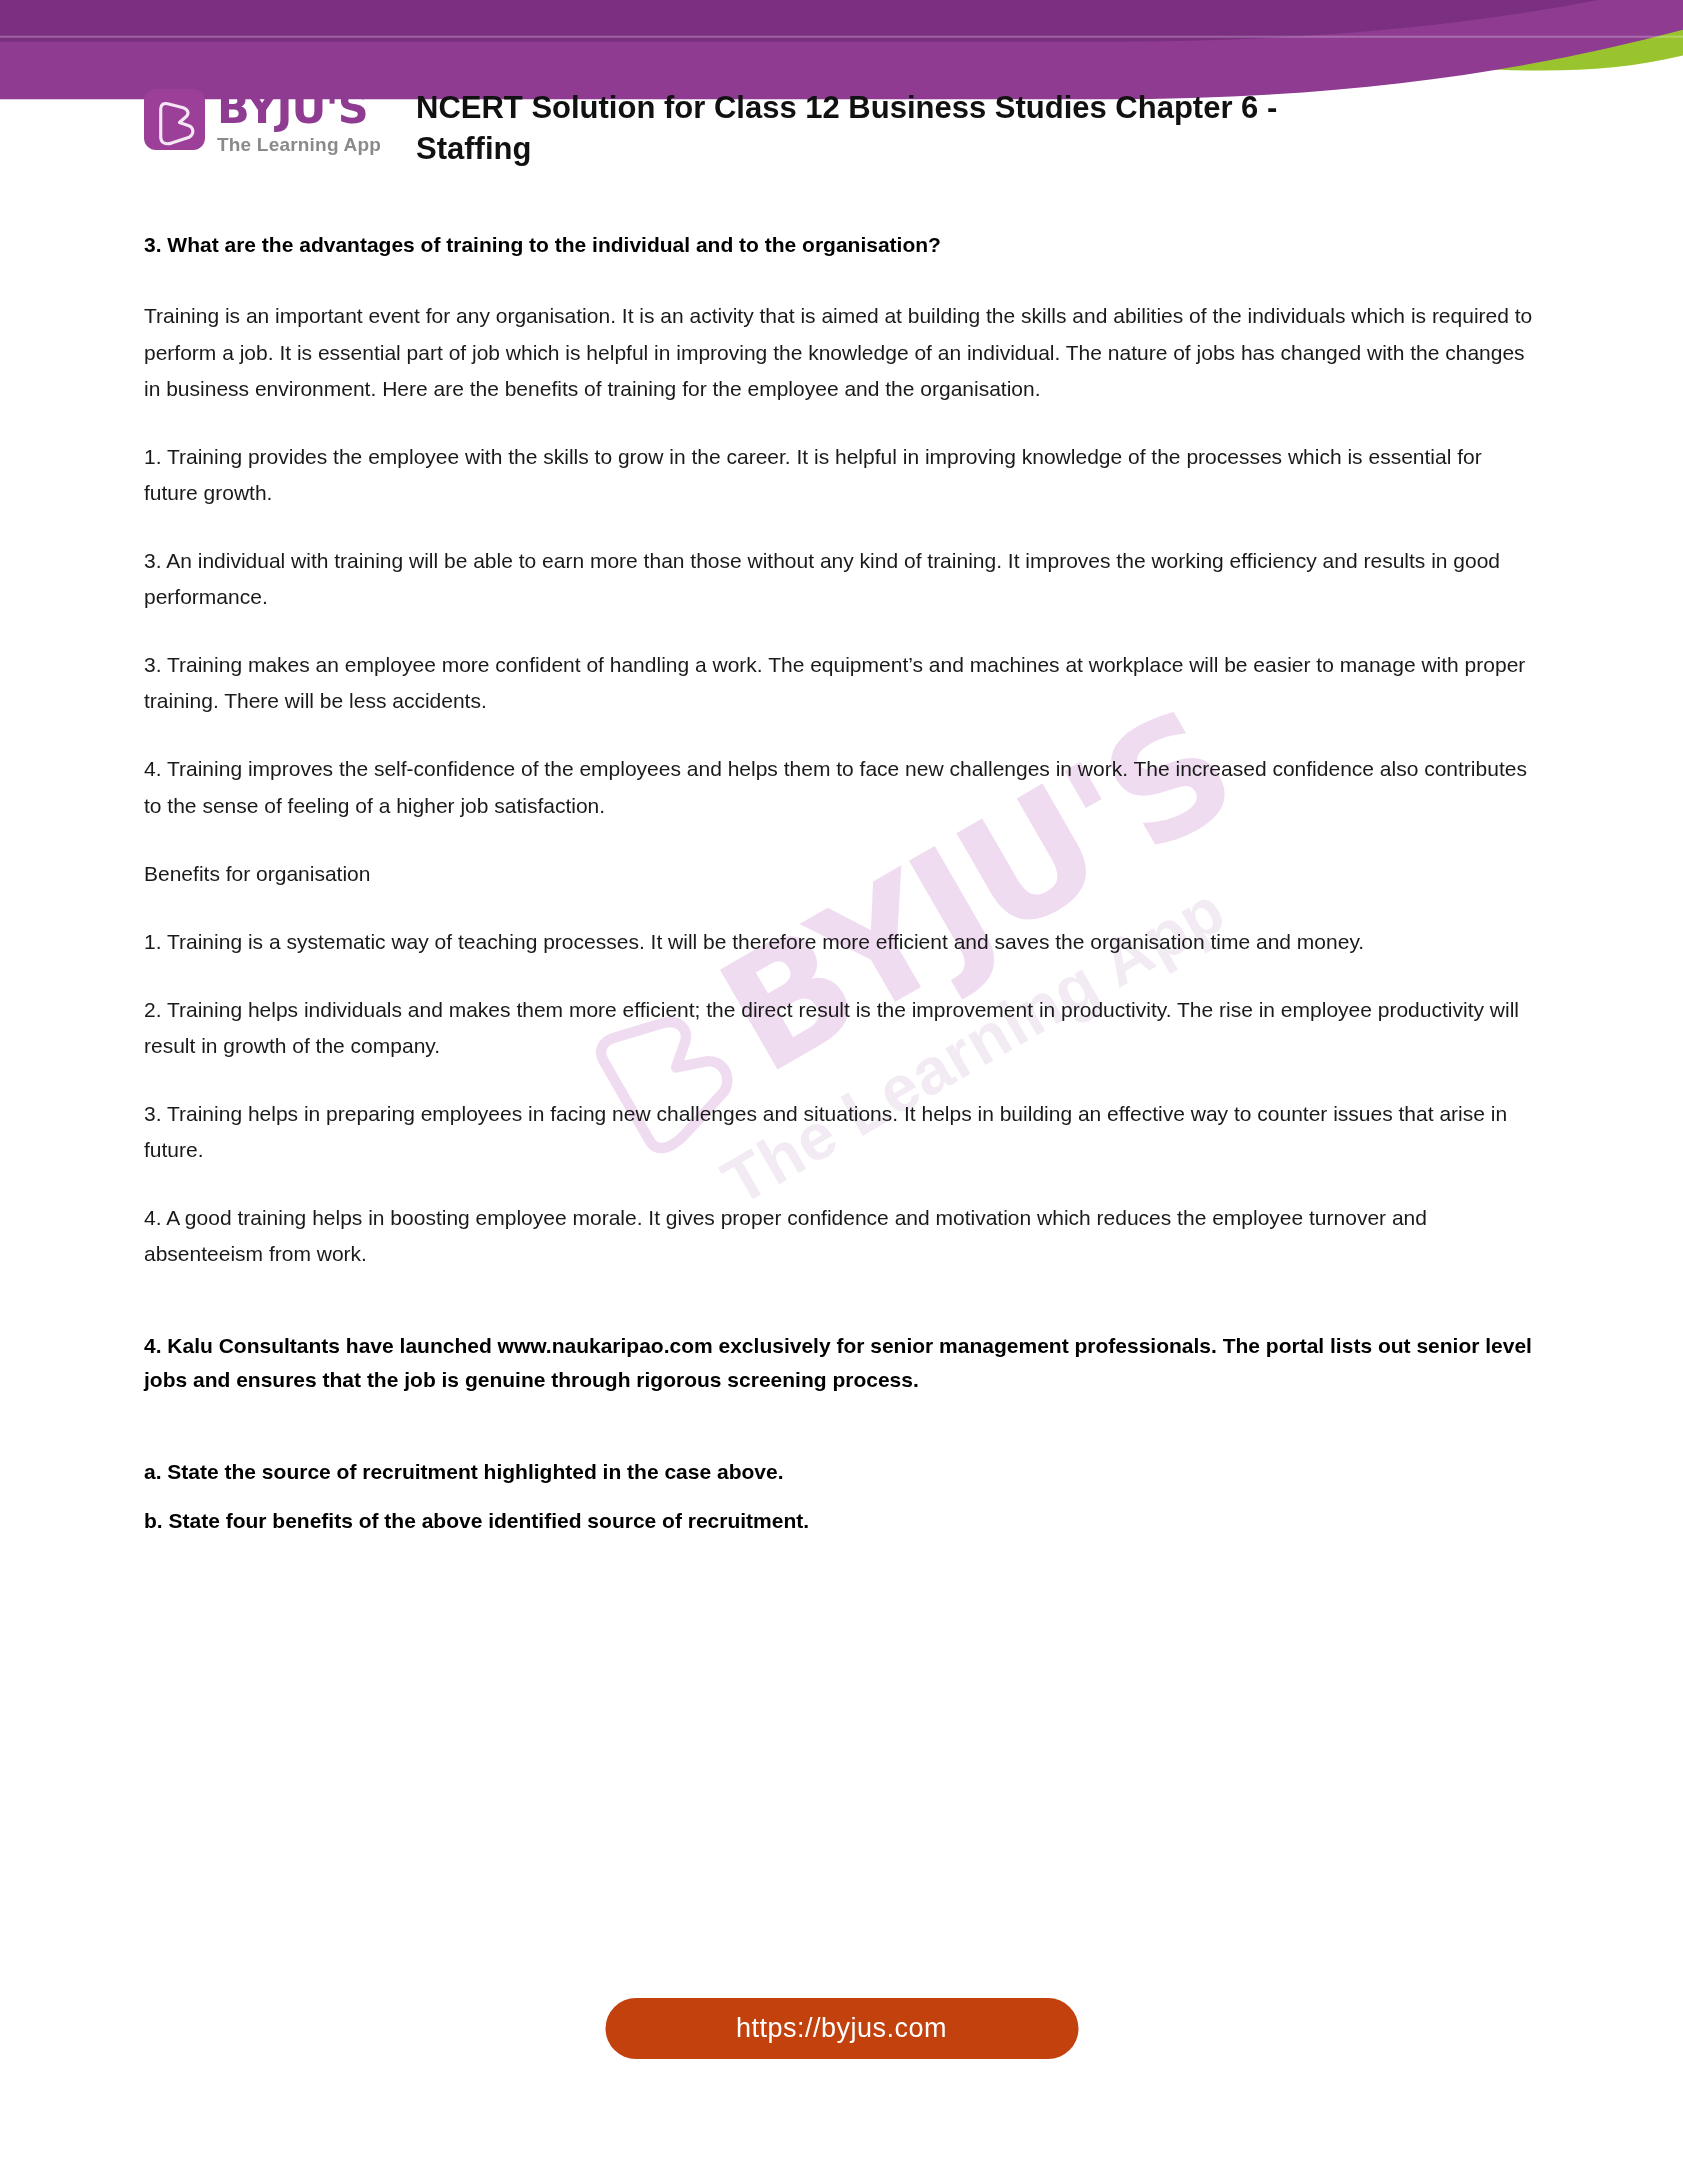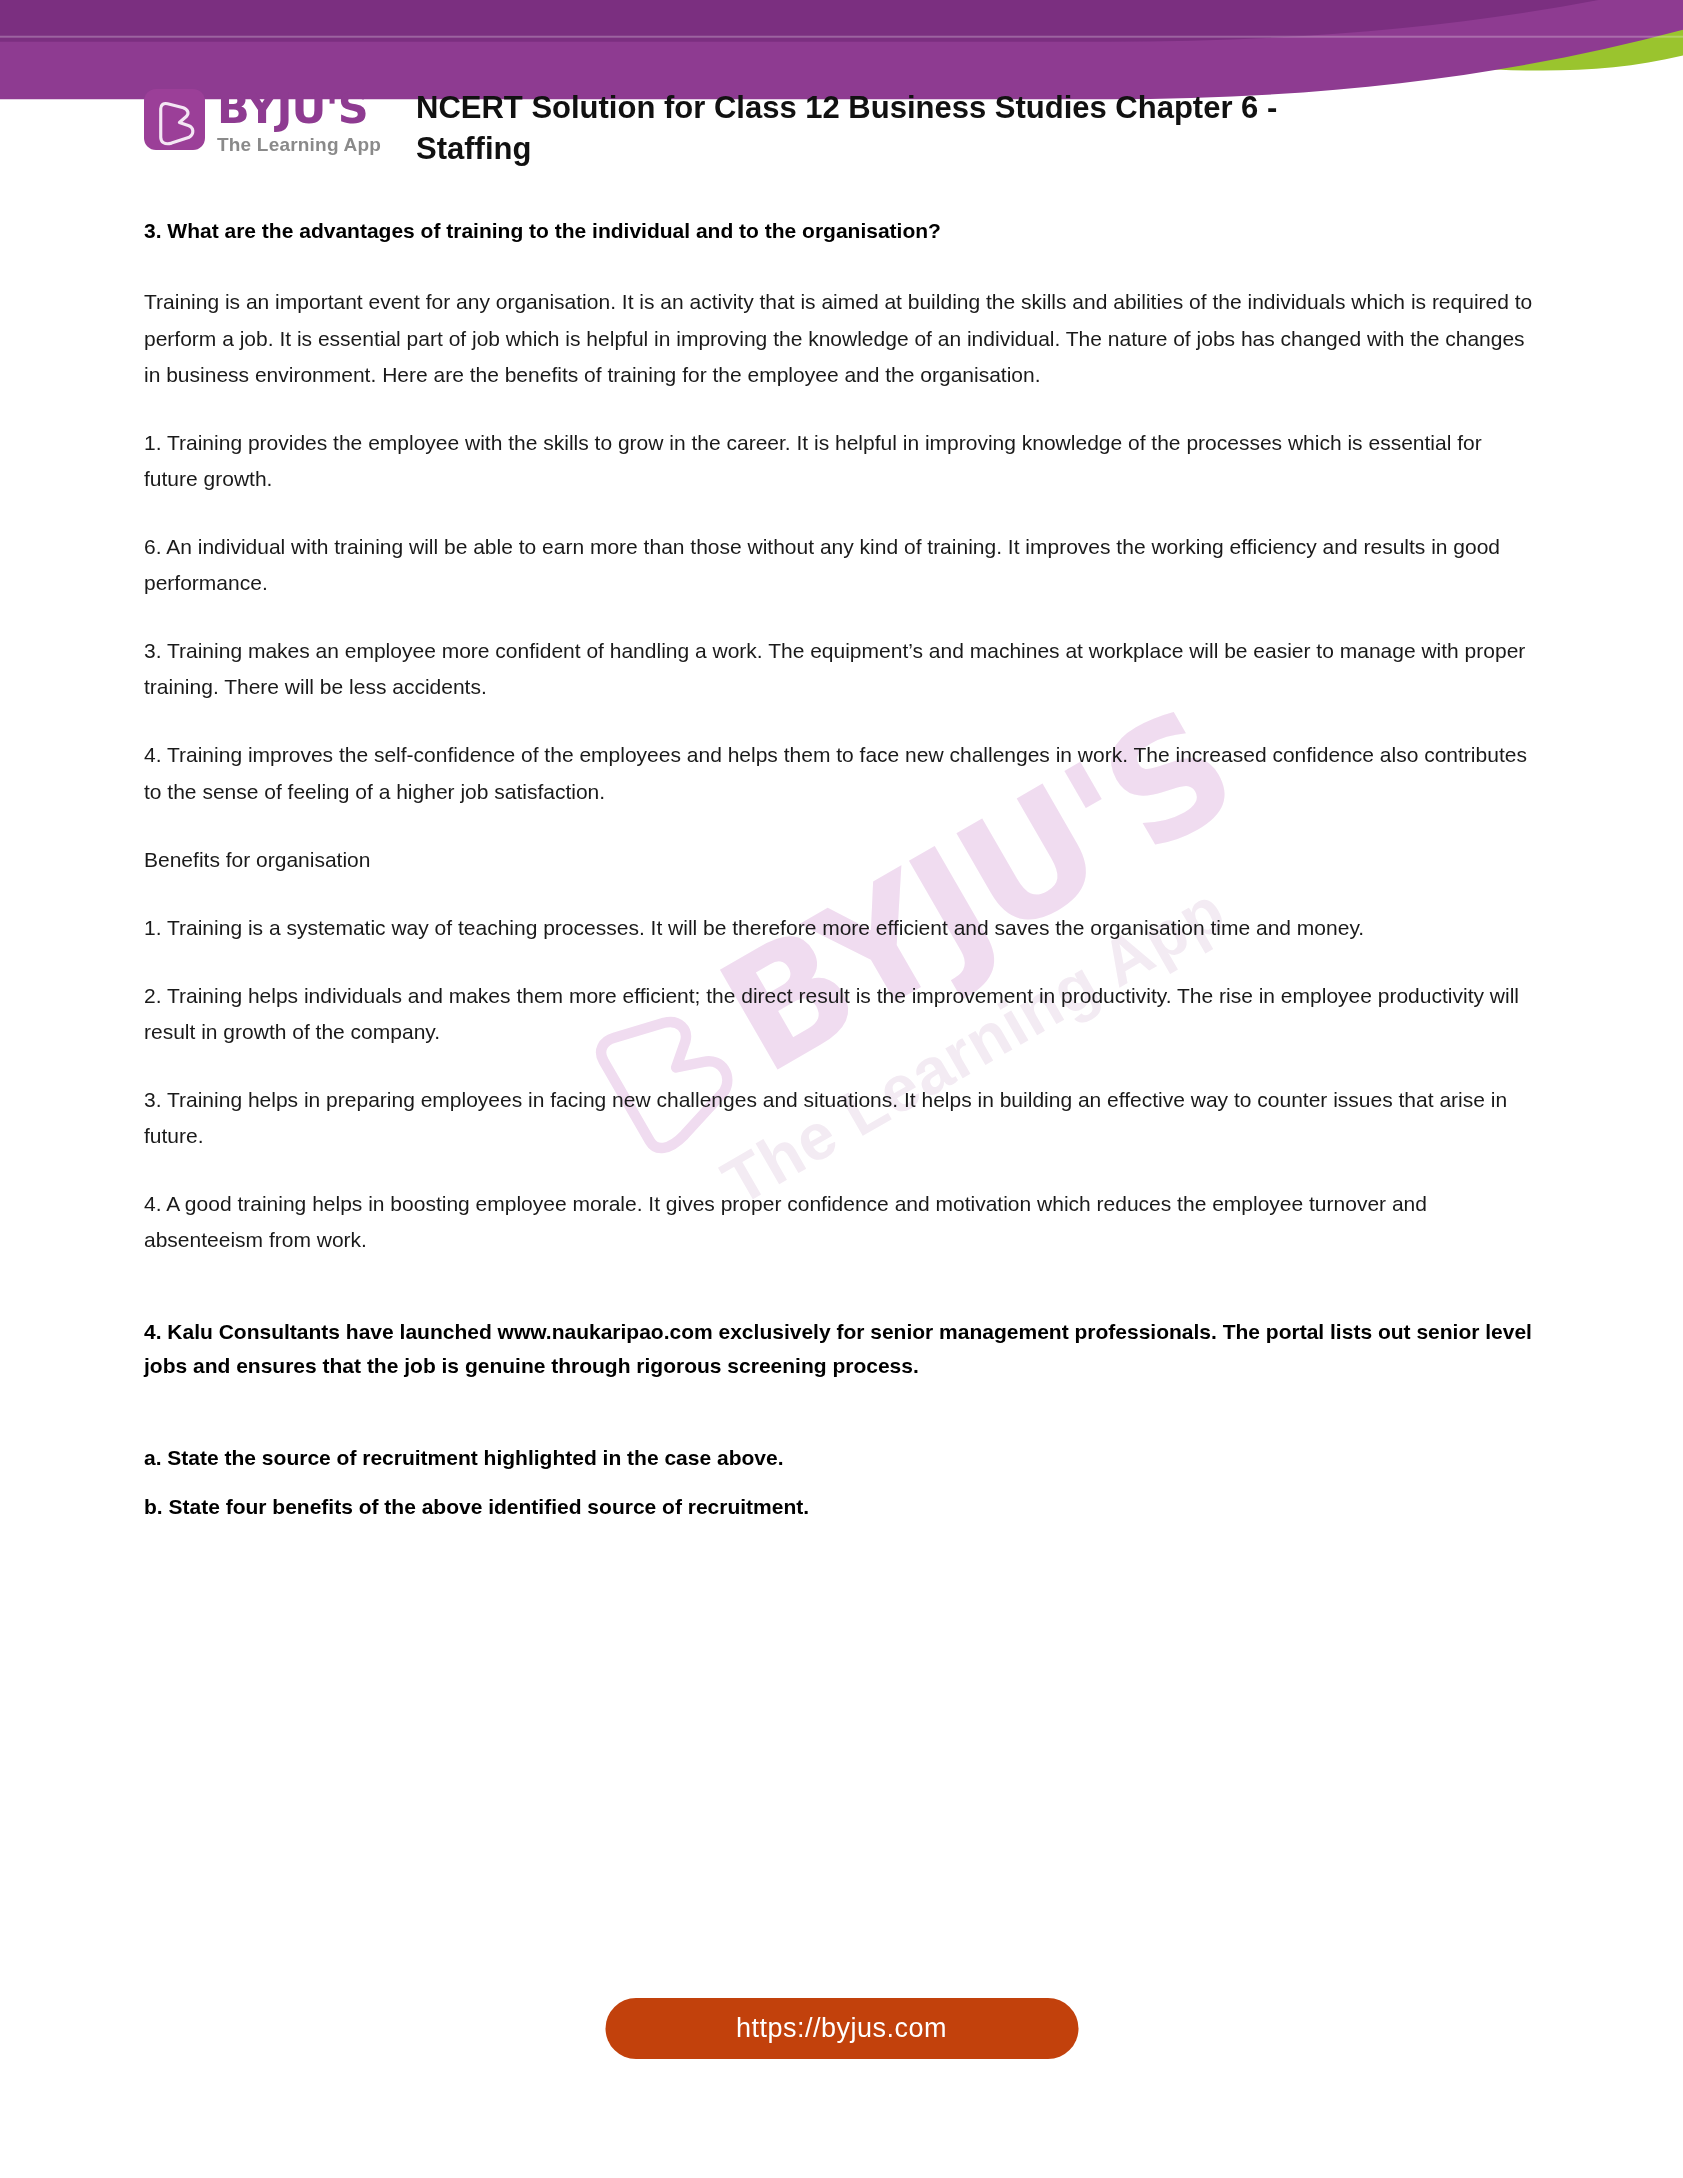--- a/index.html
+++ b/index.html
@@ -137,21 +137,21 @@
     font-size: 65px;
     color: #f3ebf3;
     margin-top: 16px;
     letter-spacing: 1px;
   }
 
   
   .content {
     position: absolute;
     left: 144px;
-    top: 216px;
+    top: 230px;
     width: 1391px;
     z-index: 4;
   }
   .q-heading {
     font-size: 21px;
     font-weight: bold;
     line-height: 1.45;
     margin: 0 0 38px 0;
     color: #000;
   }
@@ -250,21 +250,21 @@
   <h1 class="doc-title">NCERT Solution for Class 12 Business Studies Chapter 6 - Staffing</h1>
 
   <div class="content">
 
     <p class="q-heading">3. What are the advantages of training to the individual and to the organisation?</p>
 
     <p class="para">Training is an important event for any organisation. It is an activity that is aimed at building the skills and abilities of the individuals which is required to perform a job. It is essential part of job which is helpful in improving the knowledge of an individual. The nature of jobs has changed with the changes in business environment. Here are the benefits of training for the employee and the organisation.</p>
 
 
     <p class="para">1. Training provides the employee with the skills to grow in the career. It is helpful in improving knowledge of the processes which is essential for future growth.</p>
-    <p class="para">6. An individual with training will be able to earn more than those without any kind of training. It improves the working efficiency and results in good performance.</p>
+    <p class="para">3. An individual with training will be able to earn more than those without any kind of training. It improves the working efficiency and results in good performance.</p>
     <p class="para">3. Training makes an employee more confident of handling a work. The equipment’s and machines at workplace will be easier to manage with proper training. There will be less accidents.</p>
     <p class="para">4. Training improves the self-confidence of the employees and helps them to face new challenges in work. The increased confidence also contributes to the sense of feeling of a higher job satisfaction.</p>
 
     <p class="sub-head">Benefits for organisation</p>
 
     <p class="para">1. Training is a systematic way of teaching processes. It will be therefore more efficient and saves the organisation time and money.</p>
     <p class="para">2. Training helps individuals and makes them more efficient; the direct result is the improvement in productivity. The rise in employee productivity will result in growth of the company.</p>
     <p class="para">3. Training helps in preparing employees in facing new challenges and situations. It helps in building an effective way to counter issues that arise in future.</p>
     <p class="para">4. A good training helps in boosting employee morale. It gives proper confidence and motivation which reduces the employee turnover and absenteeism from work.</p>
 

